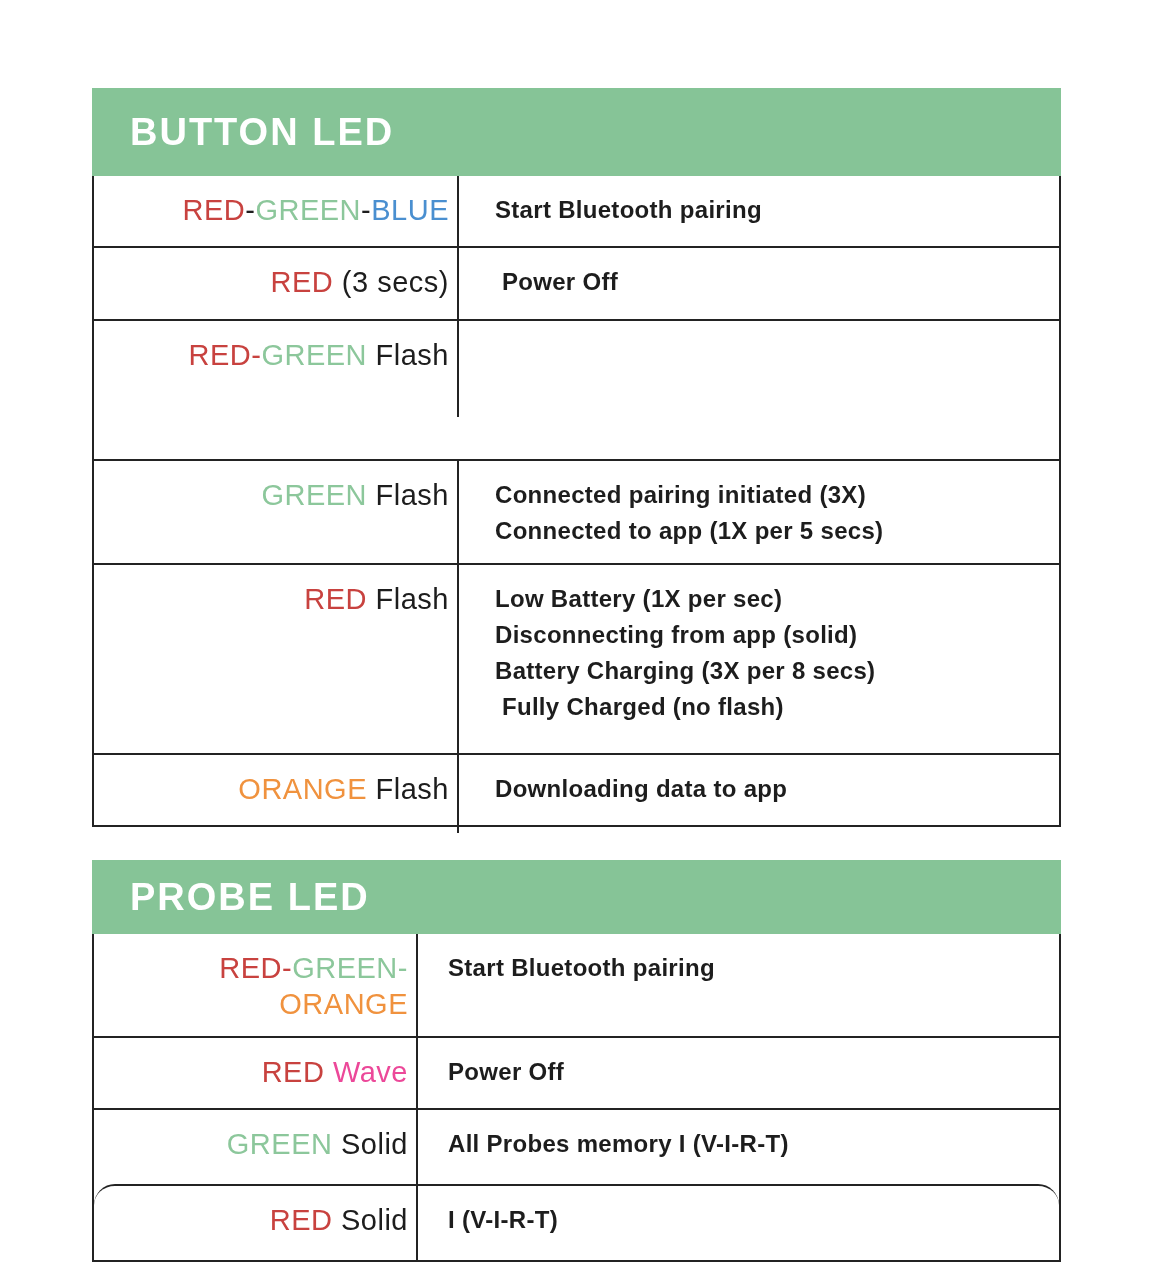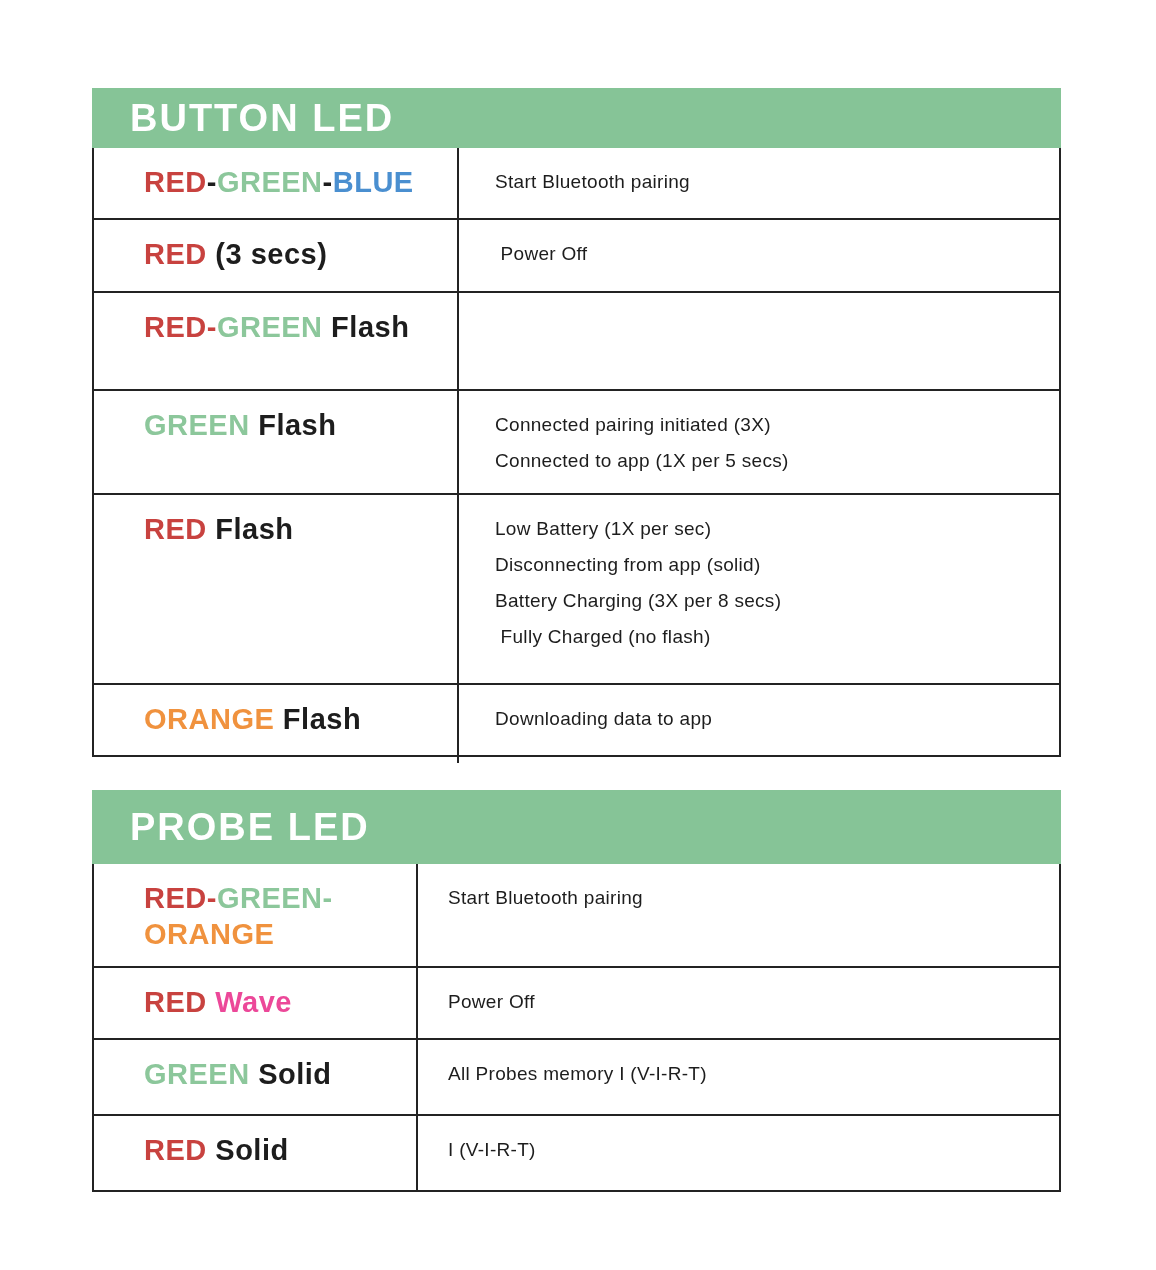--- a/index.html
+++ b/index.html
@@ -25,21 +25,21 @@
   .t1 { margin-top: 33px; }
 
   .thead {
     box-sizing: border-box;
     width: 100%;
     background: var(--header_bg, #86c497);
     display: flex;
     align-items: center;
     padding-left: 38px;
   }
-  .t0 .thead { height: 60px; }
+  .t0 .thead { height: 88px; }
   .t1 .thead { height: 74px; }
   .thead-title {
     color: #ffffff;
     font-size: 38px;
     font-weight: 700;
     letter-spacing: 2px;
     white-space: nowrap;
   }
 
   .tbody {
@@ -62,50 +62,51 @@
     box-sizing: border-box;
     padding-top: 16px;
     padding-bottom: 14px;
   }
   .cell.label {
     flex: 0 0 auto;
     padding-left: 50px;
     padding-right: 8px;
     border-right: 2px solid var(--border, #232323);
     font-size: 29px;
-    font-weight: 700;
+    font-weight: 400;
     letter-spacing: 0.5px;
     line-height: 36px;
     white-space: pre-wrap;
+    text-align: right;
   }
   .t0 .cell.label { width: 365px; }
   .t1 .cell.label { width: 324px; }
   .cell.desc {
     flex: 1 1 auto;
     color: var(--dark, #1d1d1d);
-    font-size: 19px;
-    font-weight: 400;
+    font-size: 24px;
+    font-weight: 700;
     letter-spacing: 0.3px;
     line-height: 36px;
   }
   .t0 .cell.desc { padding-left: 36px; }
   .t1 .cell.desc { padding-left: 30px; }
   .desc .line { white-space: pre-wrap; }
 
   
   .t0 .row:nth-child(1) { min-height: 70px; }
   .t0 .row:nth-child(2) { min-height: 73px; }
   .t0 .row:nth-child(3) { min-height: 98px; }
-  .t0 .row:nth-child(4) { min-height: 102px; }
+  .t0 .row:nth-child(4) { min-height: 102px; margin-top: 42px; }
   .t0 .row:nth-child(5) { min-height: 190px; }
   .t0 .row:nth-child(6) { min-height: 72px; }
   .t1 .row:nth-child(1) { min-height: 72px; }
   .t1 .row:nth-child(2) { min-height: 72px; }
   .t1 .row:nth-child(3) { min-height: 76px; }
-  .t1 .row:nth-child(4) { min-height: 76px; }
+  .t1 .row:nth-child(4) { min-height: 76px; border-radius: 21px; }
 
   
   .t0 .tbody::after {
     content: "";
     position: absolute;
     left: 363px;
     bottom: -8px;
     width: 2px;
     height: 8px;
     background: var(--border, #232323);

